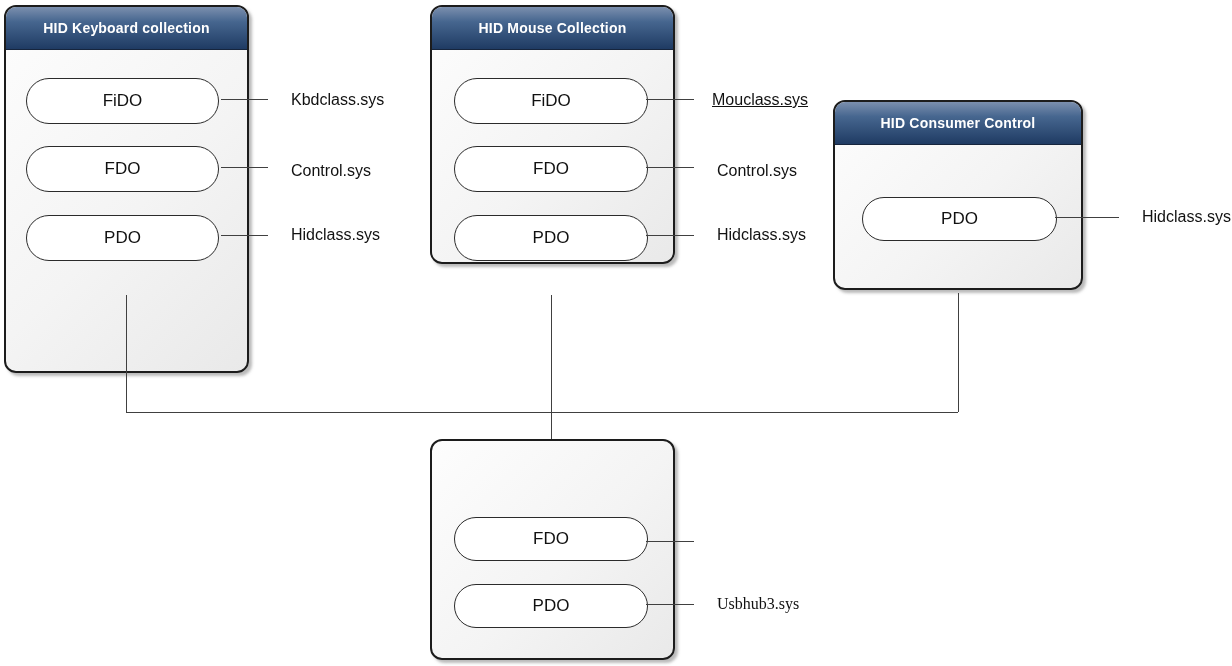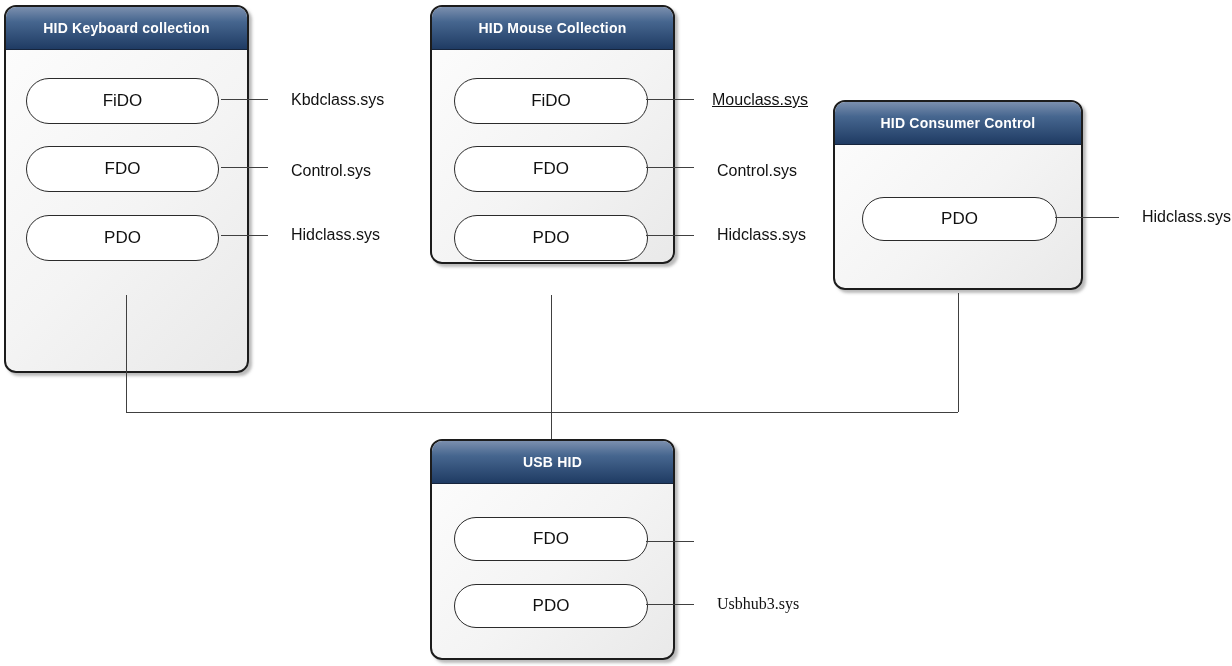--- a/index.html
+++ b/index.html
@@ -105,23 +105,20 @@
   <div class="box" style="left:833px;top:100px;width:250px;height:190px;">
     <div class="box-header">
       <span class="box-title">HID Consumer Control</span>
     </div>
     <div class="pill" style="left:27px;top:95px;width:195px;height:44px;">PDO</div>
   </div>
   <div class="conn" style="left:1055px;top:217px;width:64px;"></div>
   <div class="annot" style="left:1123px;top:217px;">Hidclass.sys</div>
 
   <div class="box" style="left:430px;top:439px;width:245px;height:221px;">
-    <div class="box-header">
-      <span class="box-title">USB HID</span>
-    </div>
     <div class="pill" style="left:22px;top:76px;width:194px;height:44px;">FDO</div>
     <div class="pill" style="left:22px;top:143px;width:194px;height:44px;">PDO</div>
   </div>
   <div class="conn" style="left:646px;top:541px;width:48px;"></div>
   <div class="conn" style="left:646px;top:604px;width:48px;"></div>
   <div class="annot" style="left:698px;top:604px;font-family:Liberation Serif, serif;">Usbhub3.sys</div>
 
   <div class="vline" style="left:126px;top:295px;height:117px;"></div>
   <div class="vline" style="left:551px;top:295px;height:144px;"></div>
   <div class="vline" style="left:958px;top:293px;height:119px;"></div>

